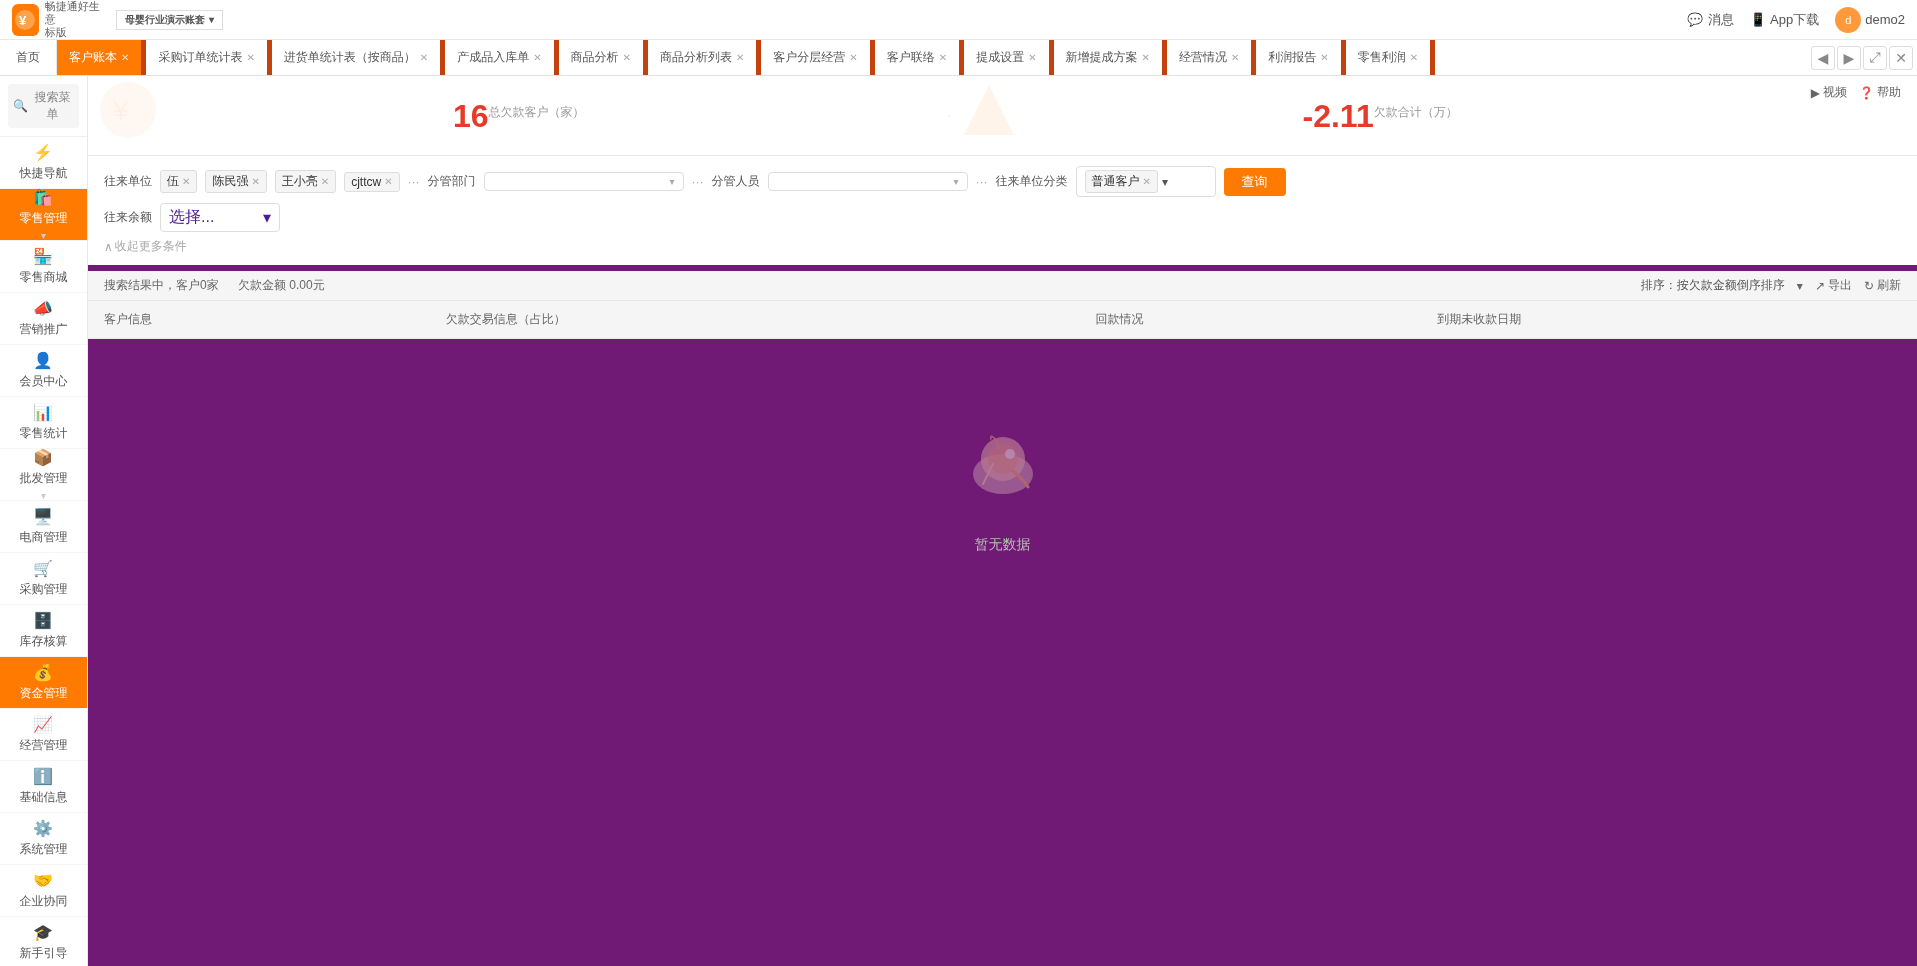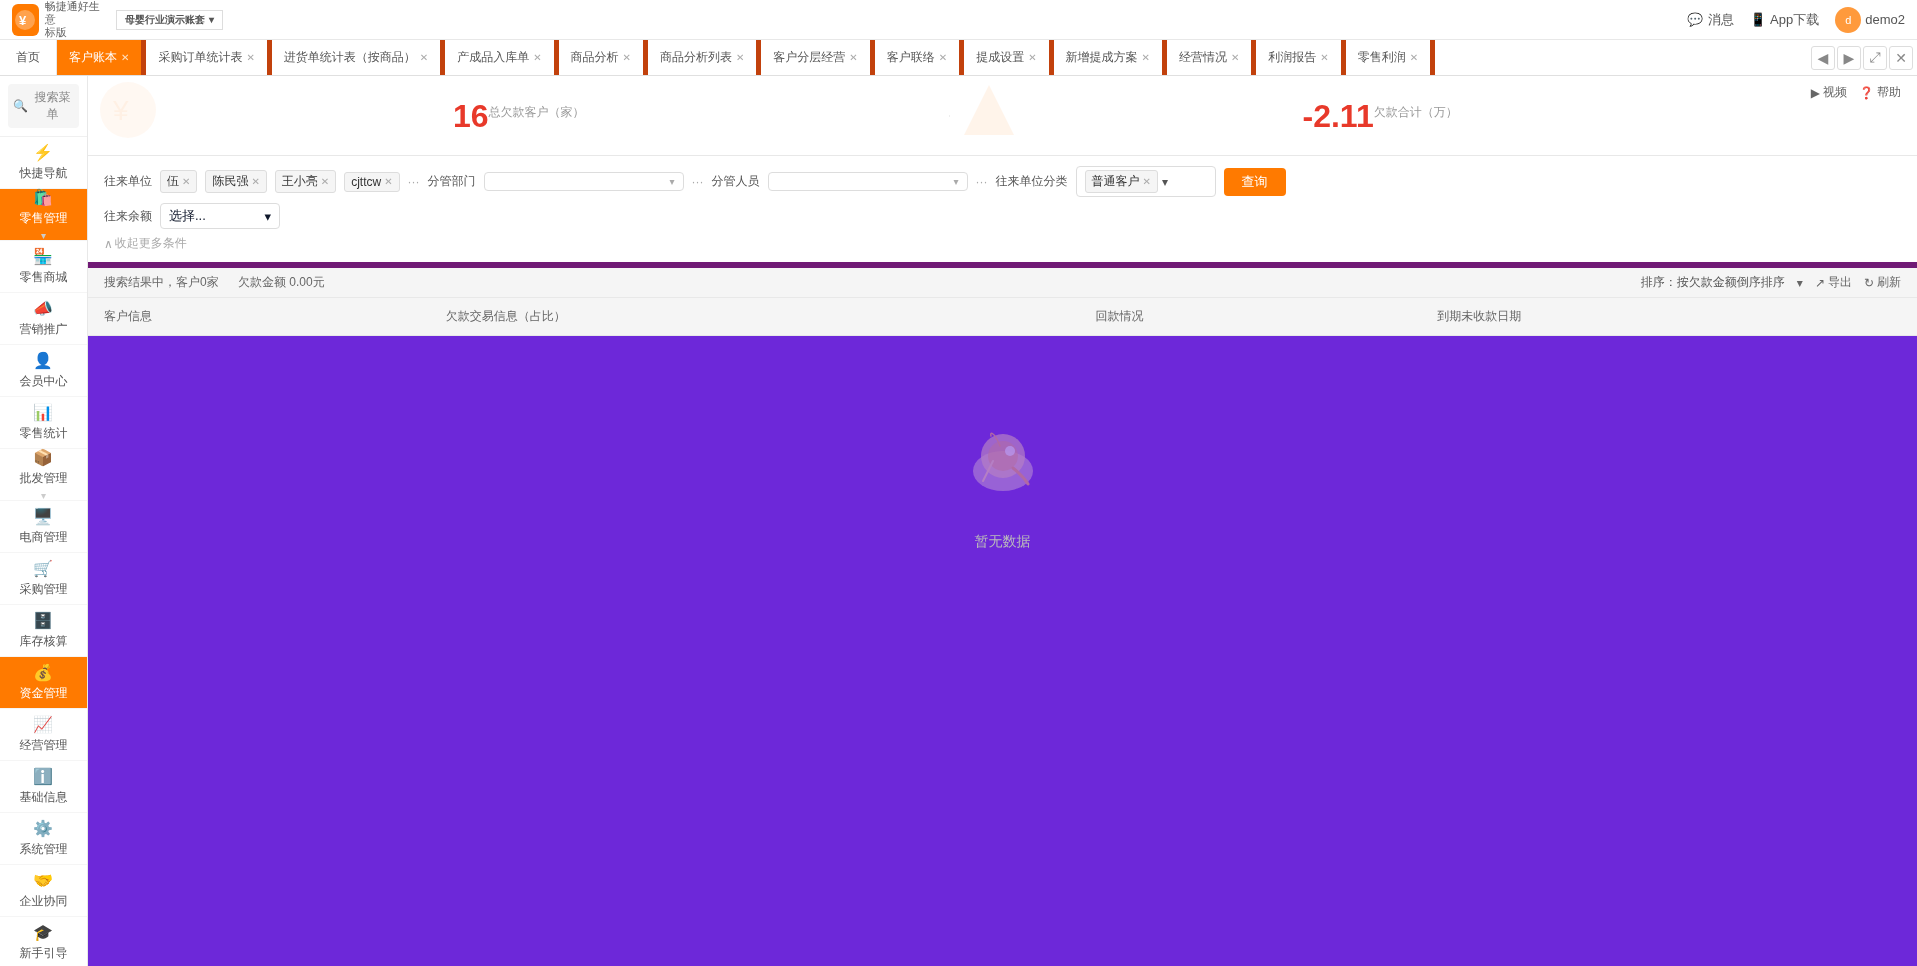--- a/index.html
+++ b/index.html
@@ -60,32 +60,32 @@
     .filter-tag .tag-close { color: #aaa; cursor: pointer; font-size: 10px; }
     .filter-more { color: #aaa; cursor: pointer; font-size: 12px; }
     .filter-select { display: flex; align-items: center; gap: 4px; border: 1px solid #ddd; border-radius: 4px; padding: 3px 8px; font-size: 12px; color: #555; cursor: pointer; min-width: 120px; }
     .filter-select-wide { min-width: 200px; }
     .filter-select .arrow { color: #aaa; font-size: 10px; margin-left: auto; }
     .filter-extra-btn { color: #aaa; cursor: pointer; font-size: 12px; }
     .filter-category-select { display: flex; align-items: center; gap: 4px; border: 1px solid #ddd; border-radius: 4px; padding: 3px 8px; font-size: 12px; color: #555; cursor: pointer; min-width: 140px; }
     .query-btn { background: #ff7a00; color: #fff; border: none; border-radius: 4px; padding: 5px 18px; font-size: 13px; cursor: pointer; }
     .collapse-btn { color: #aaa; cursor: pointer; font-size: 12px; display: flex; align-items: center; gap: 2px; margin: 0 auto; }
     .filter-row2 { display: flex; align-items: center; gap: 8px; }
-    .remaining-select { display: flex; align-items: center; gap: 4px; border: 1px solid #ddd; border-radius: 4px; padding: 3px 8px; font-size: 13px; color: #0f172a; cursor: pointer; min-width: 120px; }
+    .remaining-select { display: flex; align-items: center; gap: 4px; border: 1px solid #ddd; border-radius: 4px; padding: 3px 8px; font-size: 16px; color: #4c1d95; cursor: pointer; min-width: 120px; }
 
     
     .result-bar { display: flex; align-items: center; background: #f5f5f5; padding: 6px 16px; border-bottom: 1px solid #e8e8e8; flex-shrink: 0; }
     .result-info { font-size: 12px; color: #666; }
     .result-info span { margin-right: 16px; }
     .result-actions { margin-left: auto; display: flex; align-items: center; gap: 12px; font-size: 12px; color: #666; }
     .result-action-item { display: flex; align-items: center; gap: 3px; cursor: pointer; }
     .sort-label { color: #555; }
 
     
-    .table-container { flex: 1; overflow-y: auto; background: #6d28d9; }
+    .table-container { flex: 1; overflow-y: auto; background: #701a75; }
     table { width: 100%; border-collapse: collapse; }
     table th { background: #f5f5f5; padding: 10px 16px; text-align: left; font-size: 12px; color: #666; border-bottom: 1px solid #e8e8e8; font-weight: normal; }
 
     
     .empty-state { display: flex; flex-direction: column; align-items: center; justify-content: center; padding: 80px 20px; color: #bbb; }
     .empty-icon { font-size: 64px; margin-bottom: 12px; opacity: 0.5; }
     .empty-text { font-size: 14px; color: #bbb; }
 
     
     ::-webkit-scrollbar { width: 6px; height: 6px; }

